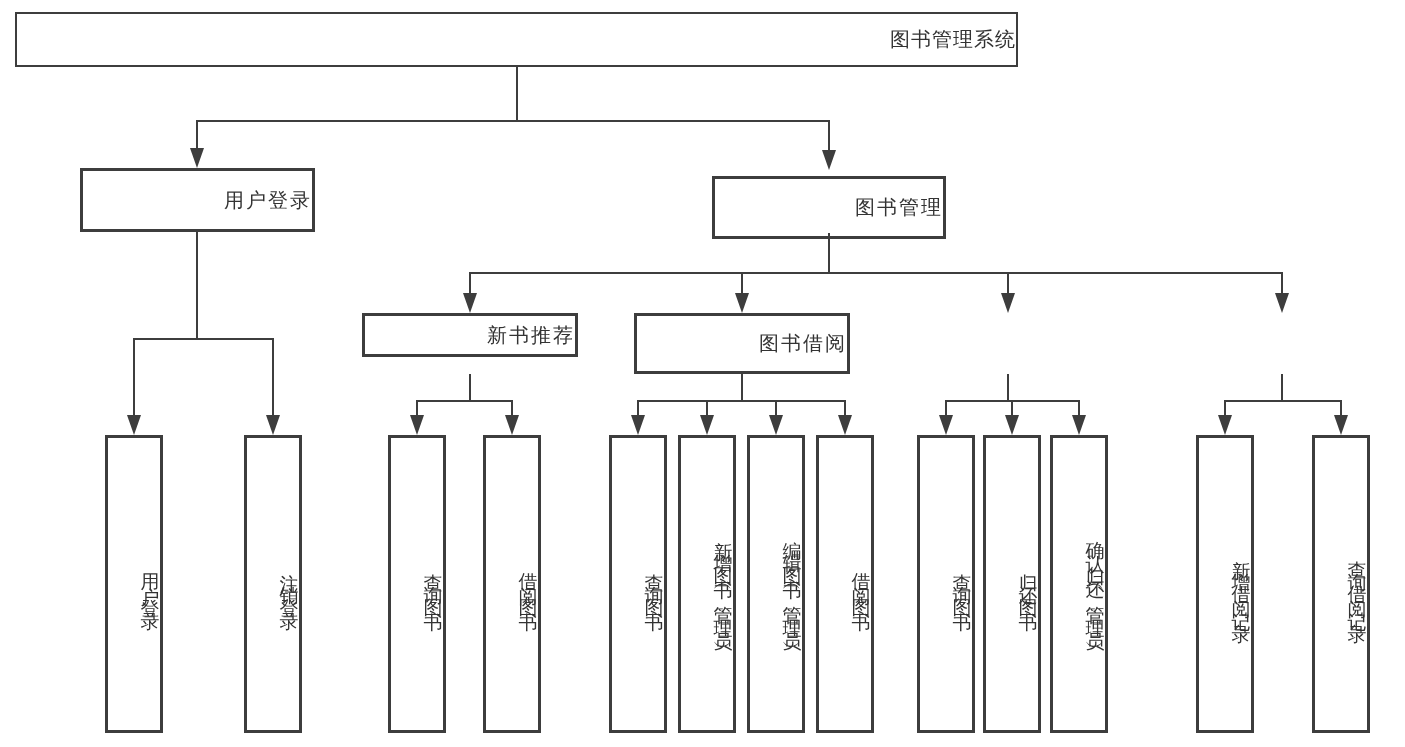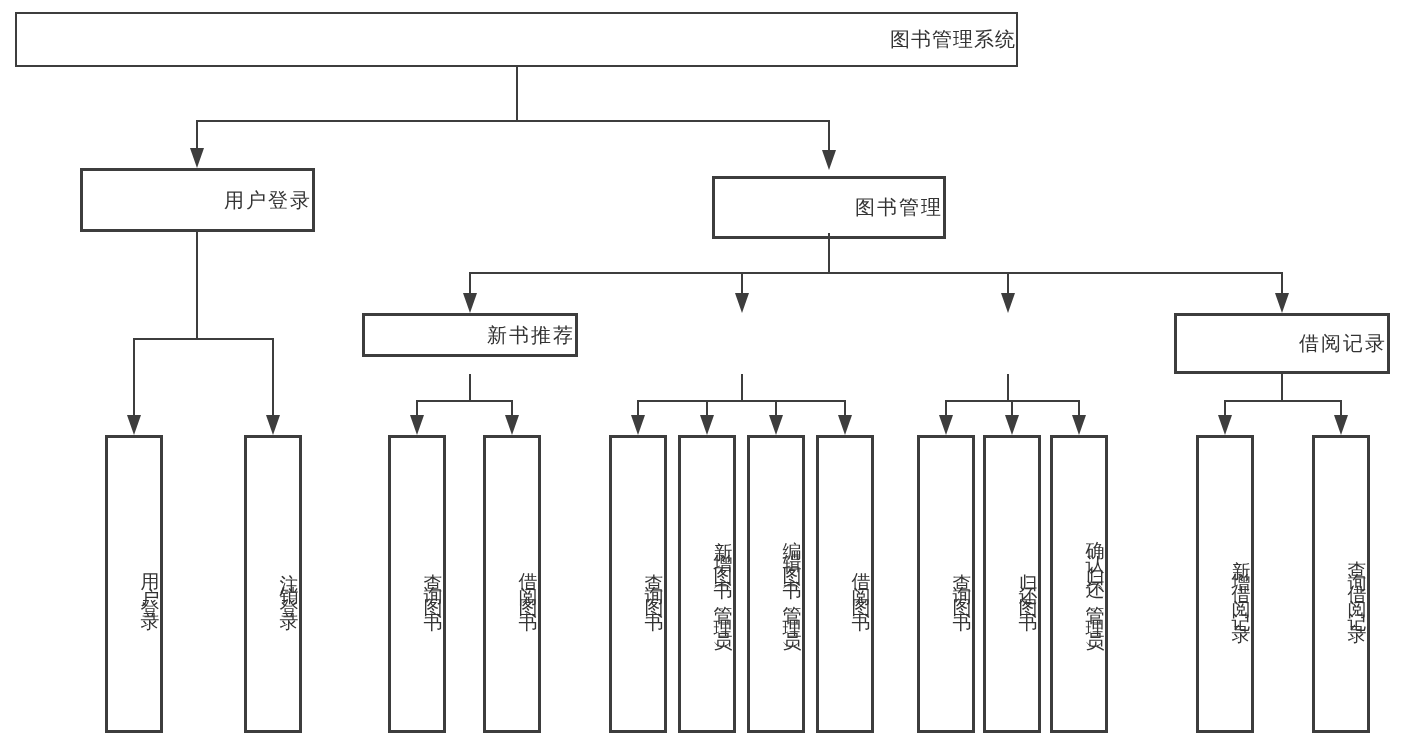--- a/index.html
+++ b/index.html
@@ -87,22 +87,22 @@
   <div class="vline" style="left:741px; top:272px; height:23px;"></div>
   <div class="arrow" style="left:735px; top:293px;"></div>
   <div class="vline" style="left:1007px; top:272px; height:23px;"></div>
   <div class="arrow" style="left:1001px; top:293px;"></div>
   <div class="vline" style="left:1281px; top:272px; height:23px;"></div>
   <div class="arrow" style="left:1275px; top:293px;"></div>
 
   <div class="box hbox" style="left:362px; top:313px; width:216px; height:44px;">
     <span>新书推荐</span>
   </div>
-  <div class="box hbox" style="left:1174px; top:313px; width:216px; height:61px;">
-    <span>借阅记录</span>
+  <div class="box hbox" style="left:634px; top:313px; width:216px; height:61px;">
+    <span>图书借阅</span>
   </div>
 
   <div class="vline" style="left:469px; top:374px; height:28px;"></div>
   <div class="hline" style="left:417px; top:400px; width:96px;"></div>
   <div class="vline" style="left:416px; top:400px; height:17px;"></div>
   <div class="arrow" style="left:410px; top:415px;"></div>
   <div class="vline" style="left:511px; top:400px; height:17px;"></div>
   <div class="arrow" style="left:505px; top:415px;"></div>
 
   <div class="vline" style="left:741px; top:374px; height:28px;"></div>

